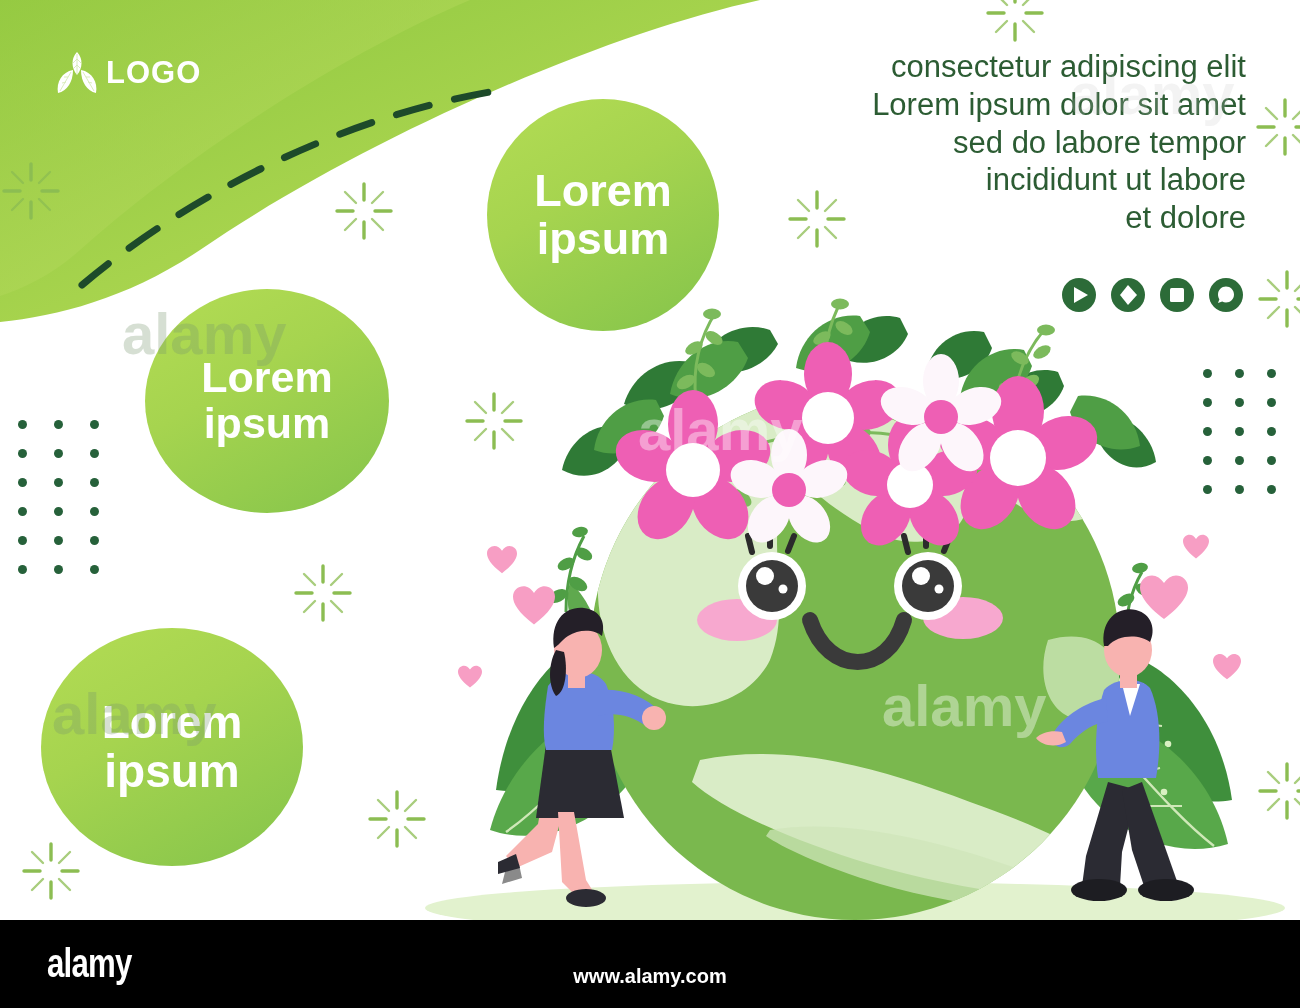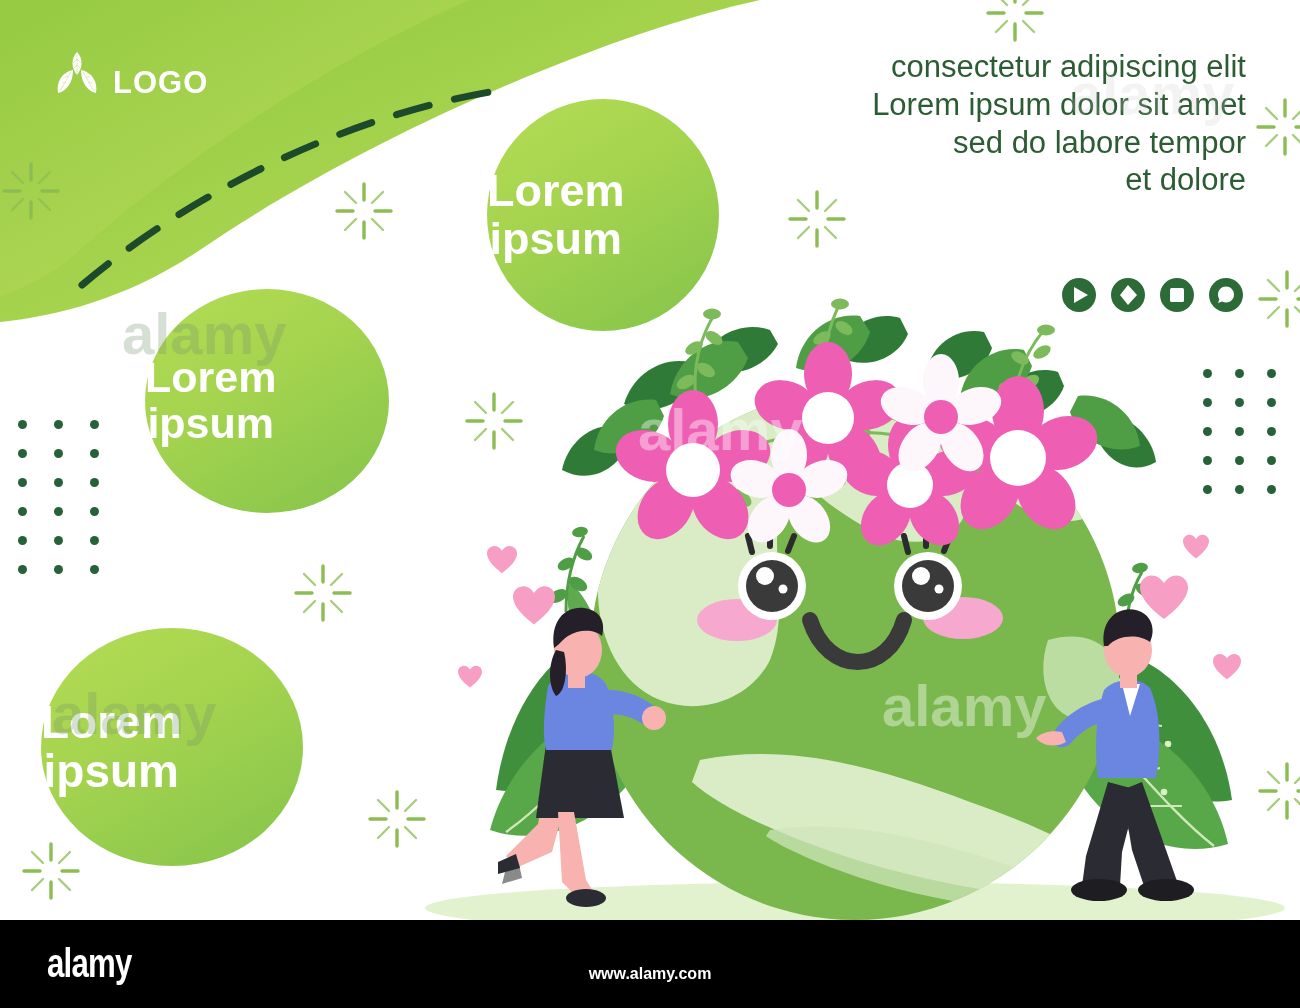--- a/index.html
+++ b/index.html
@@ -19,21 +19,21 @@
 
   
   .swoosh-wrap { position:absolute; left:0; top:0; width:760px; height:330px; }
 
   
   .dash-wrap { position:absolute; left:60px; top:70px; width:460px; height:250px; }
 
   
   .logo-row {
     position:absolute; left:52px; top:46px;
-    display:flex; align-items:flex-end; gap:11px; z-index:6;
+    display:flex; align-items:center; gap:4px; z-index:6;
   }
   .logo-mark { width:50px; height:52px; }
   .logo-text {
     font-size:31px; font-weight:bold; color:#ffffff;
     letter-spacing:1px; line-height:1;
   }
 
   
   .headline {
     position:absolute; right:54px; top:48px; width:470px;
@@ -45,21 +45,21 @@
   
   .social-row {
     position:absolute; right:56px; top:277px;
     display:flex; gap:13px; z-index:5;
   }
   .social-ic { width:36px; height:36px; }
 
   
   .bubble {
     position:absolute; border-radius:50%;
-    display:flex; align-items:center; justify-content:flex-start;
+    display:flex; align-items:center; justify-content:center;
     text-align:center; color:#ffffff; font-weight:bold;
     line-height:1.06; z-index:4;
     background:linear-gradient(150deg,#b3dc54 0%,#a6d44f 40%,#84c44b 100%);
   }
   #bubble-1 { left:487px; top:99px;  width:232px; height:232px; font-size:45px; }
   #bubble-2 { left:145px; top:289px; width:244px; height:224px; font-size:43px; }
   #bubble-3 { left:41px;  top:628px; width:262px; height:238px; font-size:46px; }
 
   
   .dotgrid { position:absolute; display:grid; z-index:3; }
@@ -95,21 +95,21 @@
     color:#ffffff; font-size:40px; font-weight:bold;
     letter-spacing:-1px; font-family:"Liberation Sans", sans-serif;
     transform:scaleX(0.78); transform-origin:left top;
   }
   .footer-id {
     position:absolute; left:0; right:0; top:22px;
     text-align:center; color:#d8d8d8; font-size:15px;
   }
   .footer-url {
     position:absolute; left:0; right:0; top:45px;
-    text-align:center; color:#ffffff; font-size:16px; font-weight:bold;
+    text-align:center; color:#ffffff; font-size:20px; font-weight:bold;
   }
 </style>
 </head>
 <body>
 
 <div id="poster">
 
   <div class="swoosh-wrap">
     <svg width="760" height="330" viewBox="0 0 760 330">
       <defs>
@@ -157,20 +157,21 @@
         </g>
       </svg>
     </span>
     <span class="logo-text">LOGO</span>
   </div>
 
   <div class="headline">
     <div>consectetur adipiscing elit</div>
     <div>Lorem ipsum dolor sit amet</div>
     <div>sed do labore tempor</div>
+    <div>incididunt ut labore</div>
     <div>et dolore</div>
   </div>
 
   <div class="social-row">
     <span class="social-ic">
       <svg width="36" height="36" viewBox="0 0 36 36">
         <circle cx="18" cy="18" r="17" fill="#2c6b38"></circle>
         <path d="M13 10 L27 18 L13 26 Z" fill="#ffffff"></path>
       </svg>
     </span>

